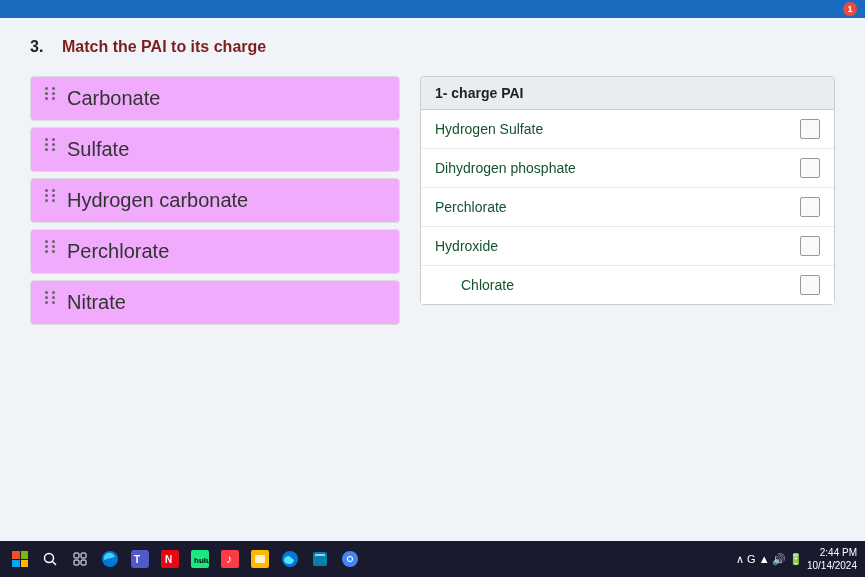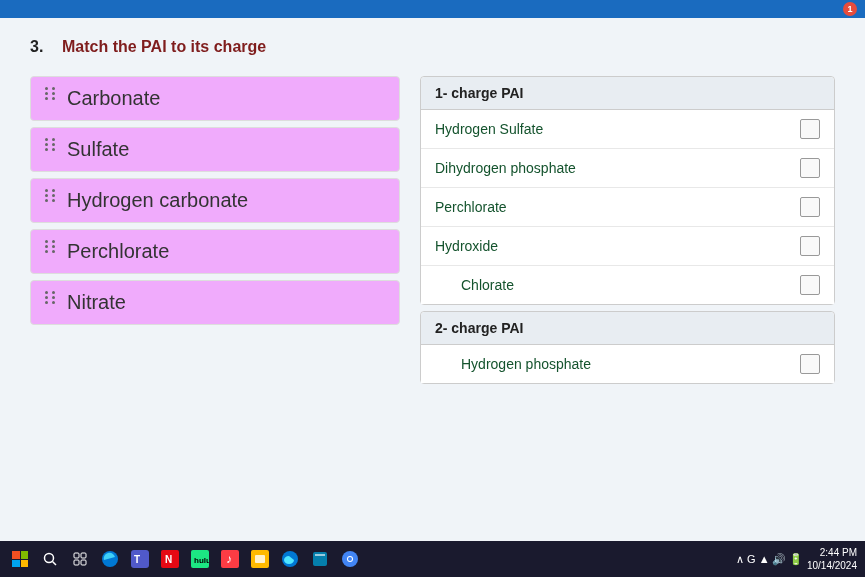--- a/index.html
+++ b/index.html
@@ -347,27 +347,20 @@
     </div>
             <div class="drop-item">
       <span>Hydroxide</span>
       <div class="drop-box"></div>
     </div>
             <div class="drop-item">
       <span>Chlorate</span>
       <div class="drop-box"></div>
     </div>
           </div>
-          <div class="charge-section">
-            <div class="charge-header">2- charge PAI</div>
-            <div class="drop-item">
-      <span>Hydrogen phosphate</span>
-      <div class="drop-box"></div>
-    </div>
-          </div>
         </div>
 
     </div>
   </div>
 
   <div class="taskbar">
     <div class="taskbar-left">
 
       <div class="taskbar-icon">
         <div class="win-logo">

